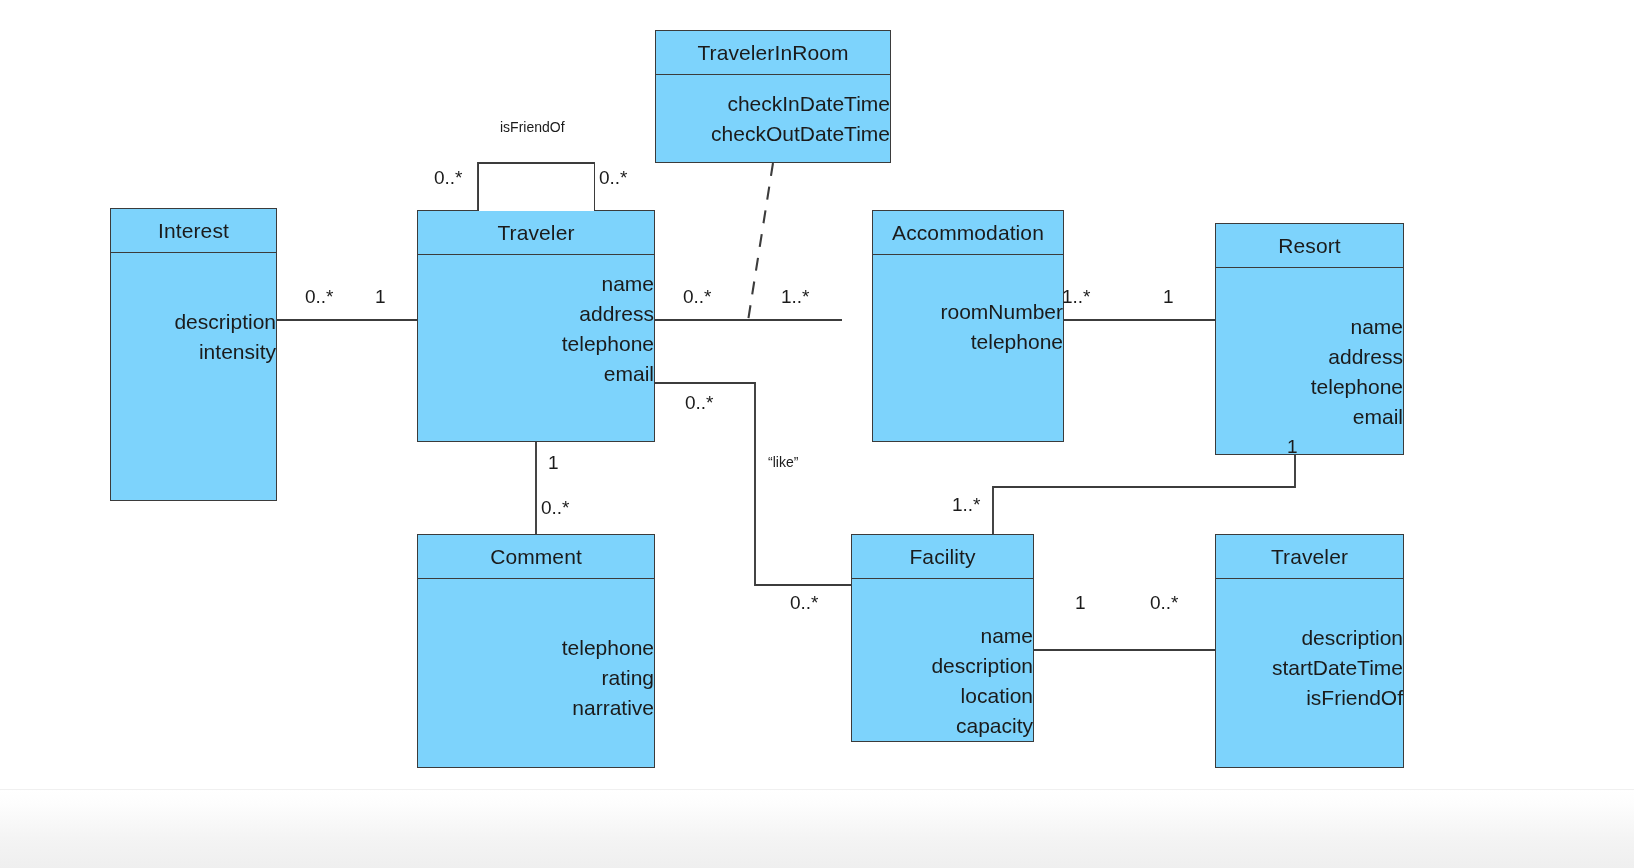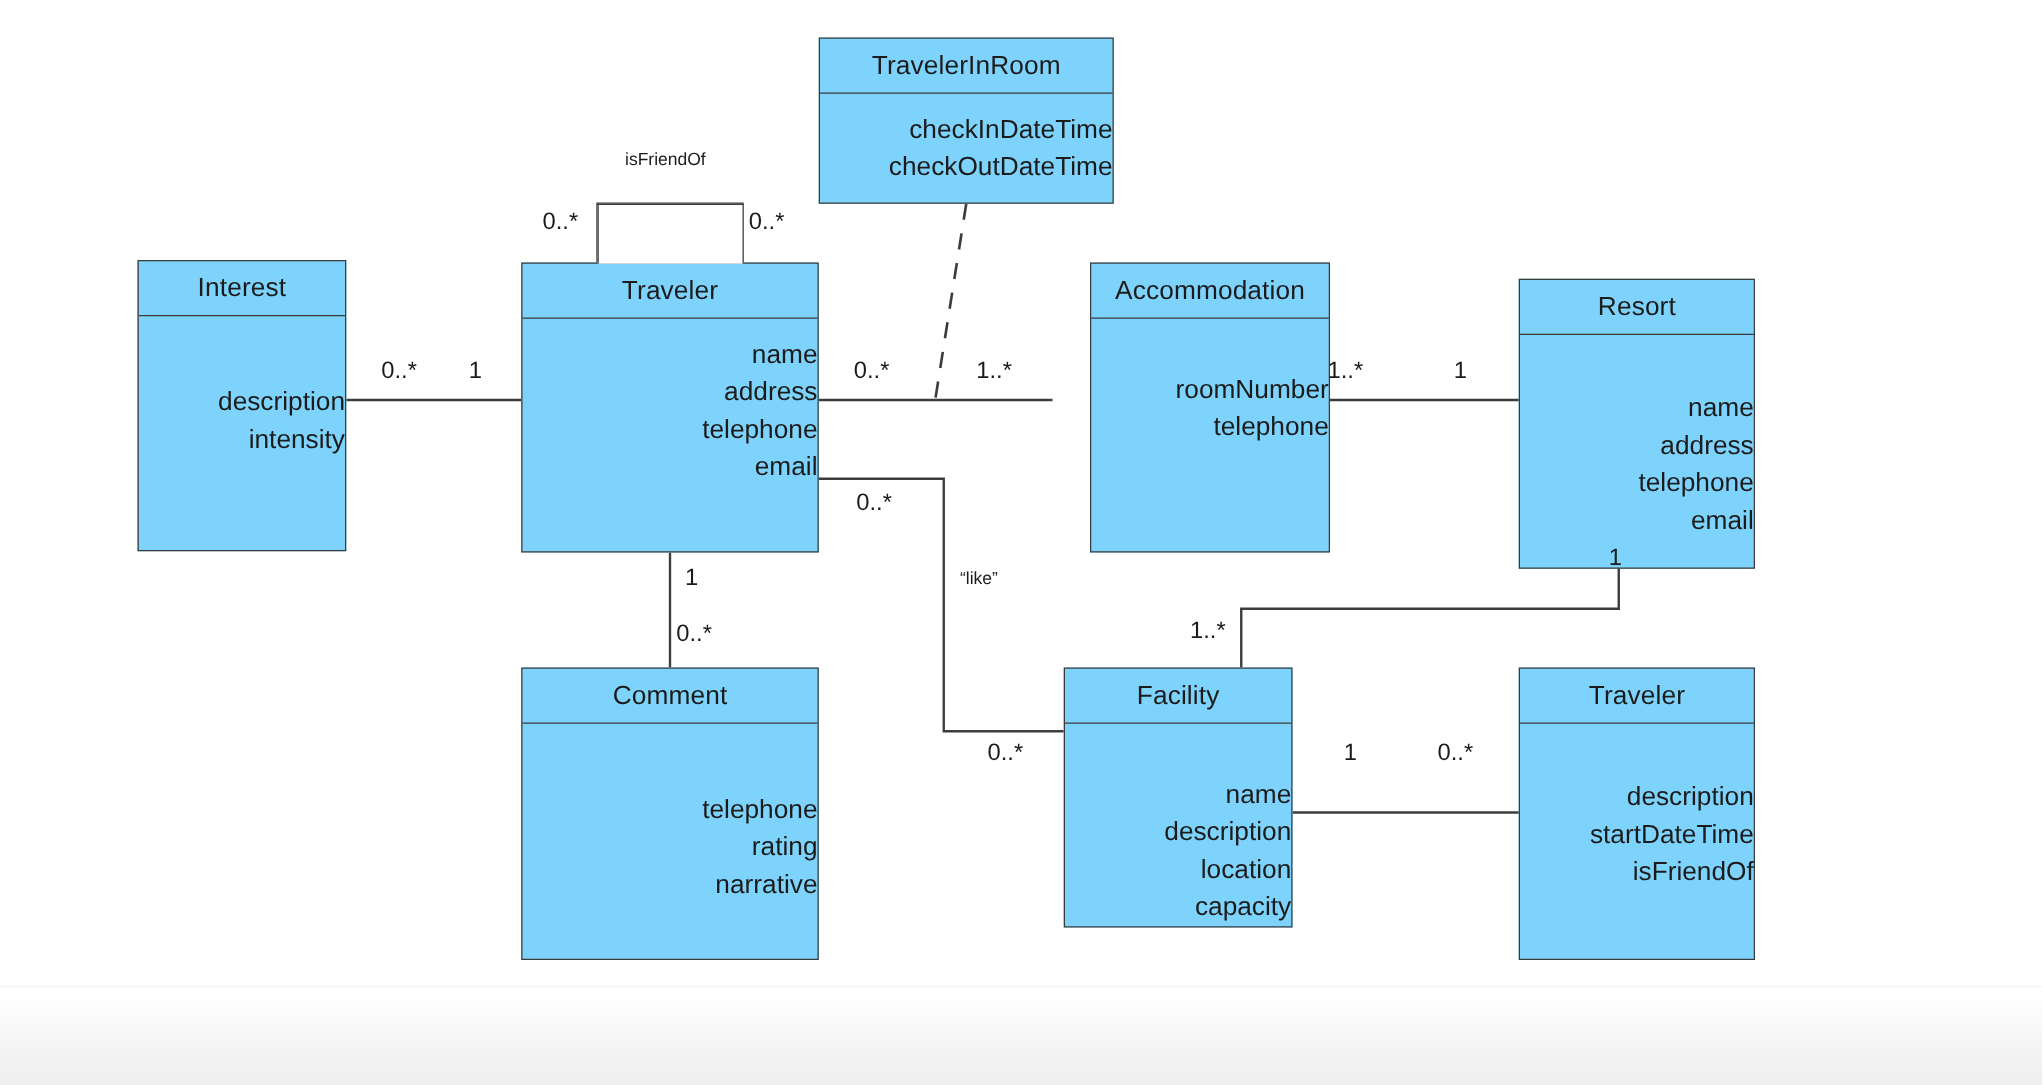--- a/index.html
+++ b/index.html
@@ -125,21 +125,21 @@
 
     <line x1="536" y1="442" x2="536" y2="534"></line>
 
     <polyline points="655,383 755,383 755,585 851,585"></polyline>
 
     <polyline points="1295,442 1295,487 993,487 993,534"></polyline>
 
     <line x1="1034" y1="650" x2="1215" y2="650"></line>
   </svg>
 
-  <div class="cls pad-a" style="left:110px; top:208px; width:167px; height:233px;">
+  <div class="cls pad-a" style="left:110px; top:208px; width:167px; height:293px;">
     <div class="cls-title">Interest</div>
     <div class="cls-attrs">
       <div>description</div>
       <div>intensity</div>
     </div>
   </div>
 
   <div class="cls pad-b" style="left:417px; top:210px; width:238px; height:232px;">
     <div class="cls-title">Traveler</div>
     <div class="cls-attrs">

